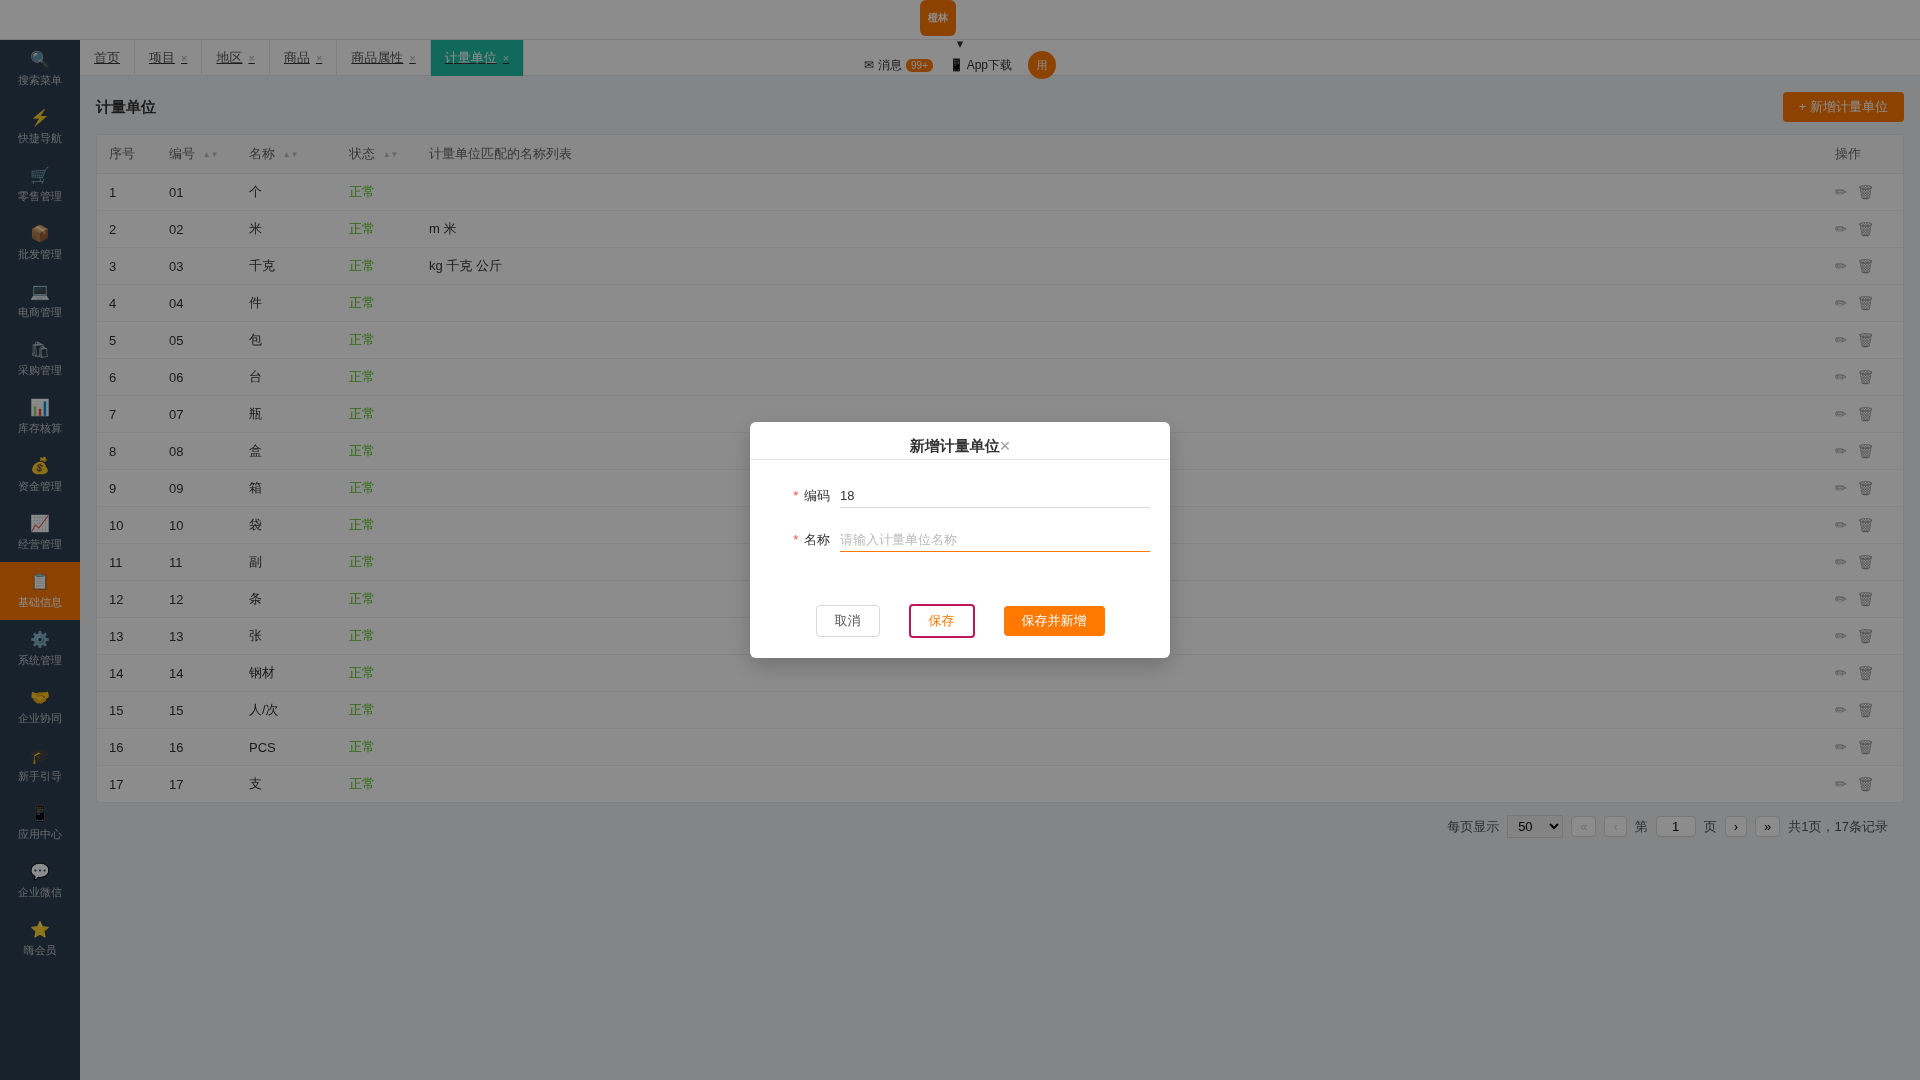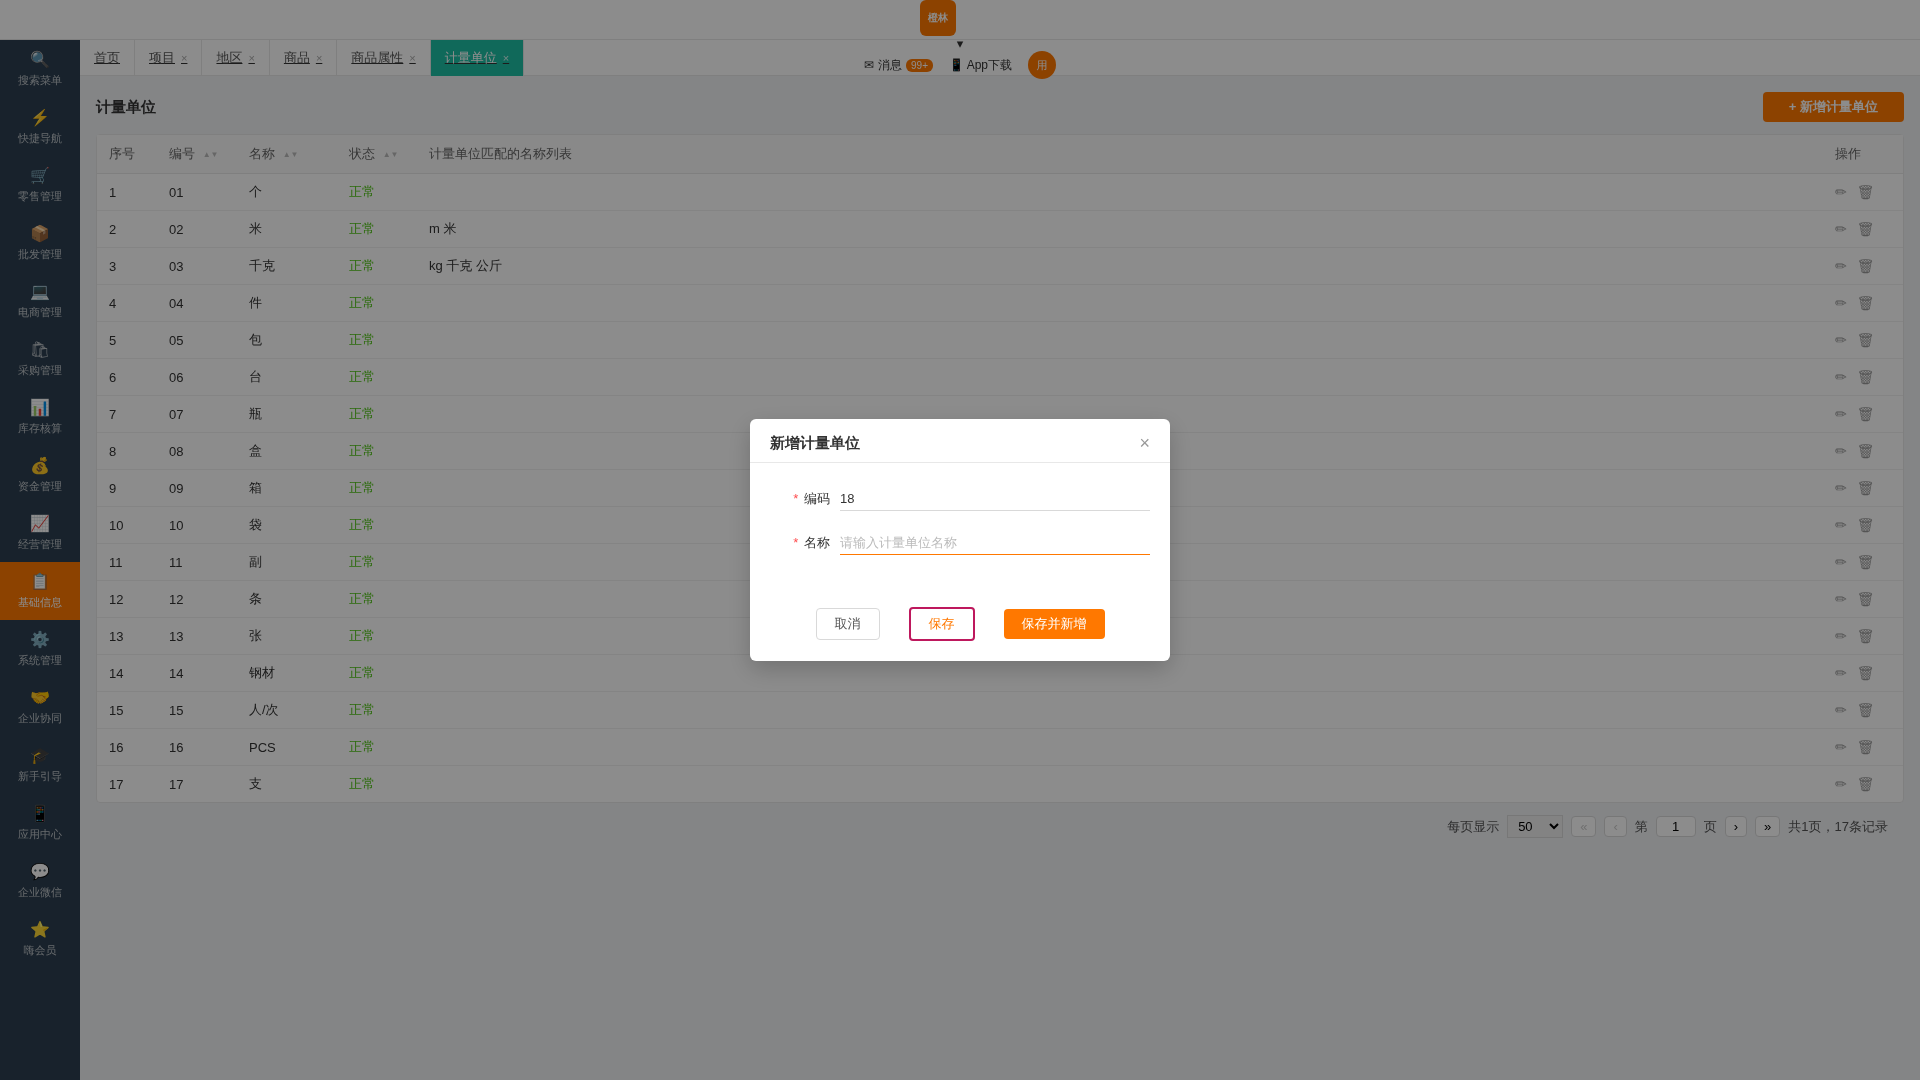--- a/index.html
+++ b/index.html
@@ -142,24 +142,23 @@
     .page-title {
       font-size: 15px;
       font-weight: bold;
       color: #333;
     }
     .btn-add {
       background: #ff7800;
       color: #fff;
       border: none;
       border-radius: 4px;
-      padding: 6px 26px;
-      font-size: 13px;
-      cursor: pointer;
-      font-weight: bold;
+      padding: 6px 16px;
+      font-size: 13px;
+      cursor: pointer;
     }
 
     
     .table-wrapper {
       background: #fff;
       border-radius: 4px;
       border: 1px solid #e8e8e8;
     }
     .data-table {
       width: 100%;
@@ -255,22 +254,22 @@
     .modal {
       background: #fff;
       border-radius: 6px;
       width: 420px;
       box-shadow: 0 8px 24px rgba(0,0,0,0.2);
       overflow: hidden;
     }
     .modal-header {
       display: flex;
       align-items: center;
-      justify-content: space-between;
-      padding: 14px 20px 8px;
+      justify-content: center;
+      padding: 14px 20px 2px;
       border-bottom: 1px solid #e8e8e8;
     }
     .modal-title {
       font-size: 15px;
       font-weight: bold;
       color: #333;
     }
     .modal-close {
       cursor: pointer;
       font-size: 18px;

